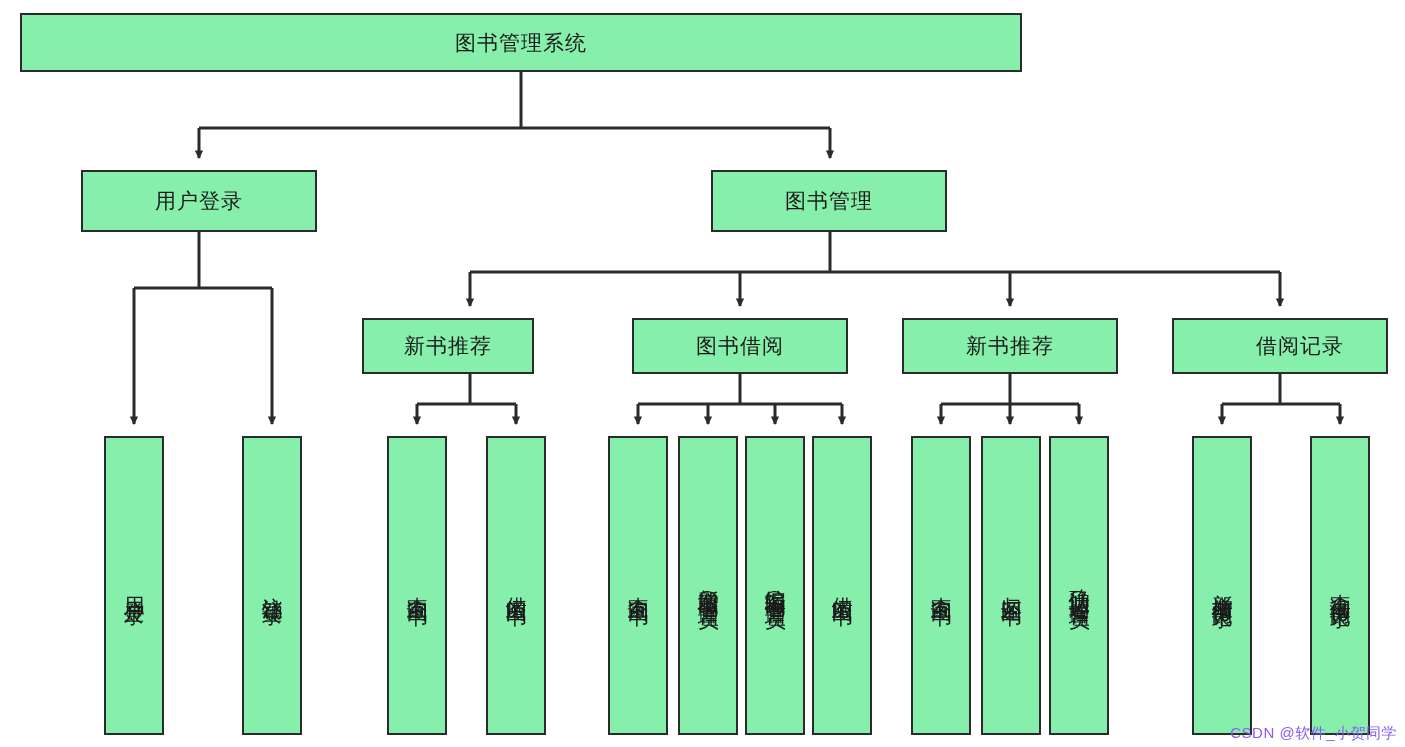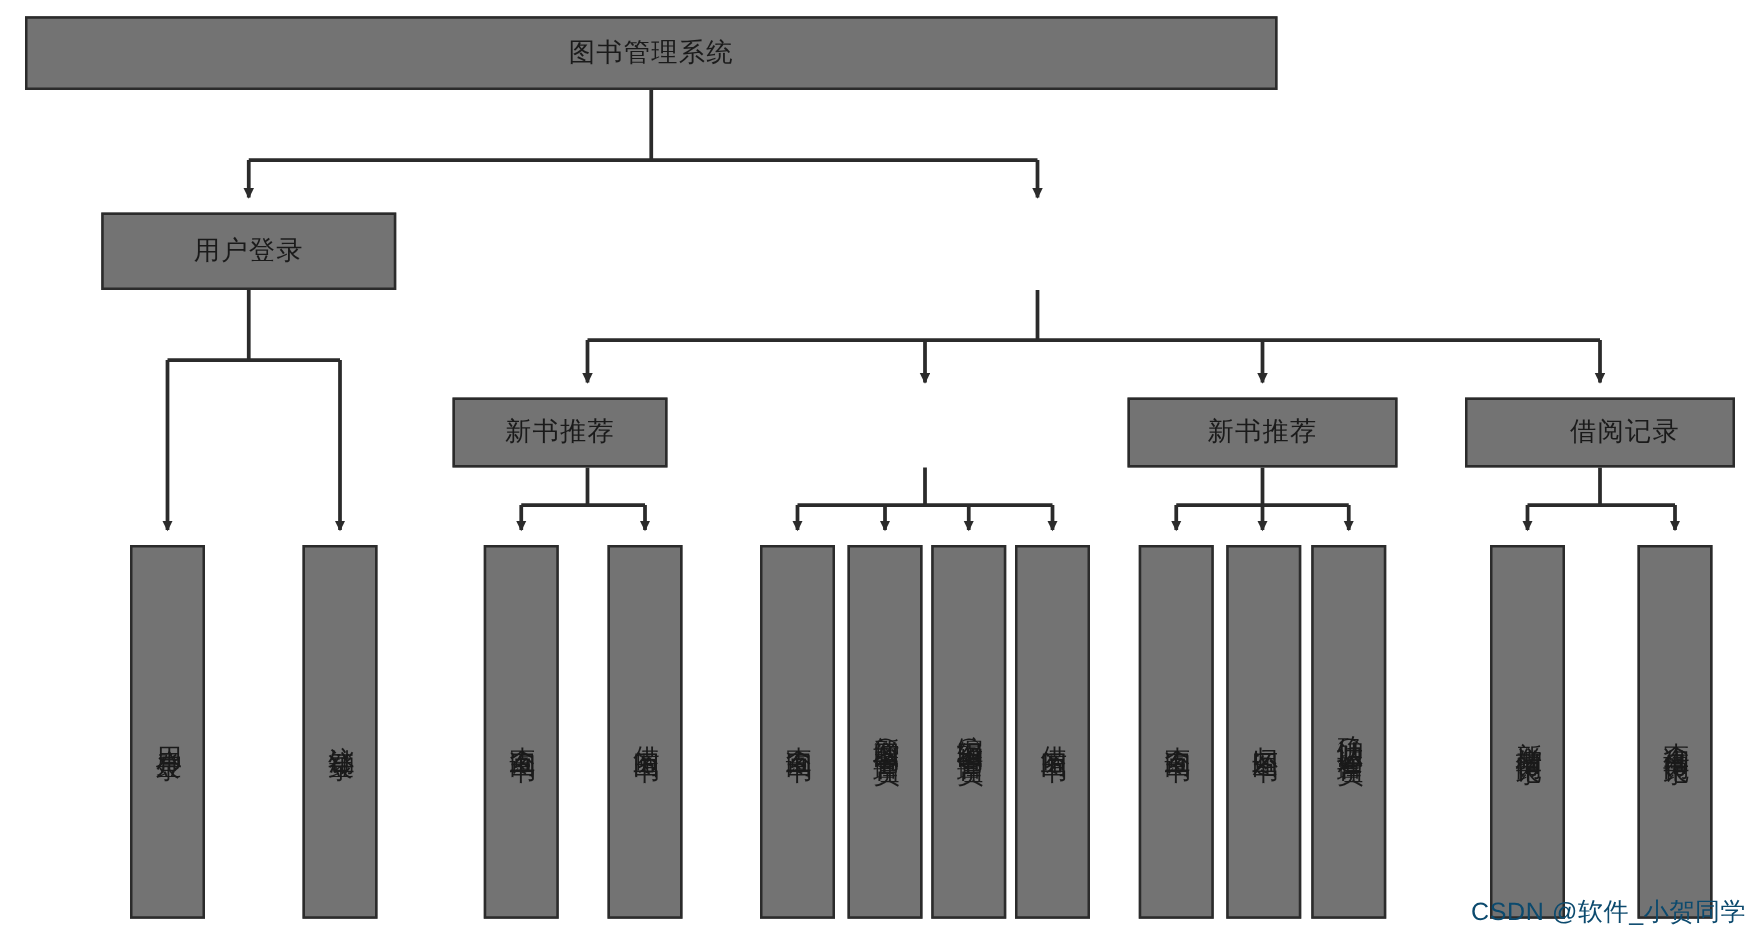--- a/index.html
+++ b/index.html
@@ -21,21 +21,21 @@
     position: absolute;
     left: 0;
     top: 0;
     width: 1405px;
     height: 747px;
   }
   .node {
     position: absolute;
     box-sizing: border-box;
     border: 2px solid #2b2b2b;
-    background: #737373;
+    background: #86efac;
     color: #1a1a1a;
     display: flex;
     align-items: center;
     justify-content: center;
     text-align: center;
     z-index: 2;
   }
   .node.h {
     font-size: 21px;
     letter-spacing: 1px;
@@ -52,22 +52,22 @@
   .node.v > .lbl {
     writing-mode: vertical-rl;
     text-orientation: upright;
     display: block;
     white-space: nowrap;
   }
   .watermark {
     position: absolute;
     right: 8px;
     bottom: 4px;
-    font-size: 20px;
-    color: #0c4a6e;
+    font-size: 15px;
+    color: #8b5cf6;
     letter-spacing: 0.5px;
     z-index: 3;
     white-space: nowrap;
   }
 </style>
 </head>
 <body>
 
 <div id="canvas">
 
@@ -121,23 +121,29 @@
     </g>
   </svg>
 
   <div class="node h" style="left:20px; top:13px; width:1002px; height:59px;">
     <span class="lbl">图书管理系统</span>
   </div>
 
   <div class="node h" style="left:81px; top:170px; width:236px; height:62px;">
     <span class="lbl">用户登录</span>
   </div>
+  <div class="node h" style="left:711px; top:170px; width:236px; height:62px;">
+    <span class="lbl">图书管理</span>
+  </div>
 
   <div class="node h" style="left:362px; top:318px; width:172px; height:56px;">
     <span class="lbl">新书推荐</span>
+  </div>
+  <div class="node h" style="left:632px; top:318px; width:216px; height:56px;">
+    <span class="lbl">图书借阅</span>
   </div>
   <div class="node h" style="left:902px; top:318px; width:216px; height:56px;">
     <span class="lbl">新书推荐</span>
   </div>
   <div class="node h" style="left:1172px; top:318px; width:216px; height:56px;padding-left:40px;">
     <span class="lbl">借阅记录</span>
   </div>
 
   <div class="node v" style="left:104px; top:436px; width:60px; height:299px;">
     <span class="lbl">用户登录</span>

